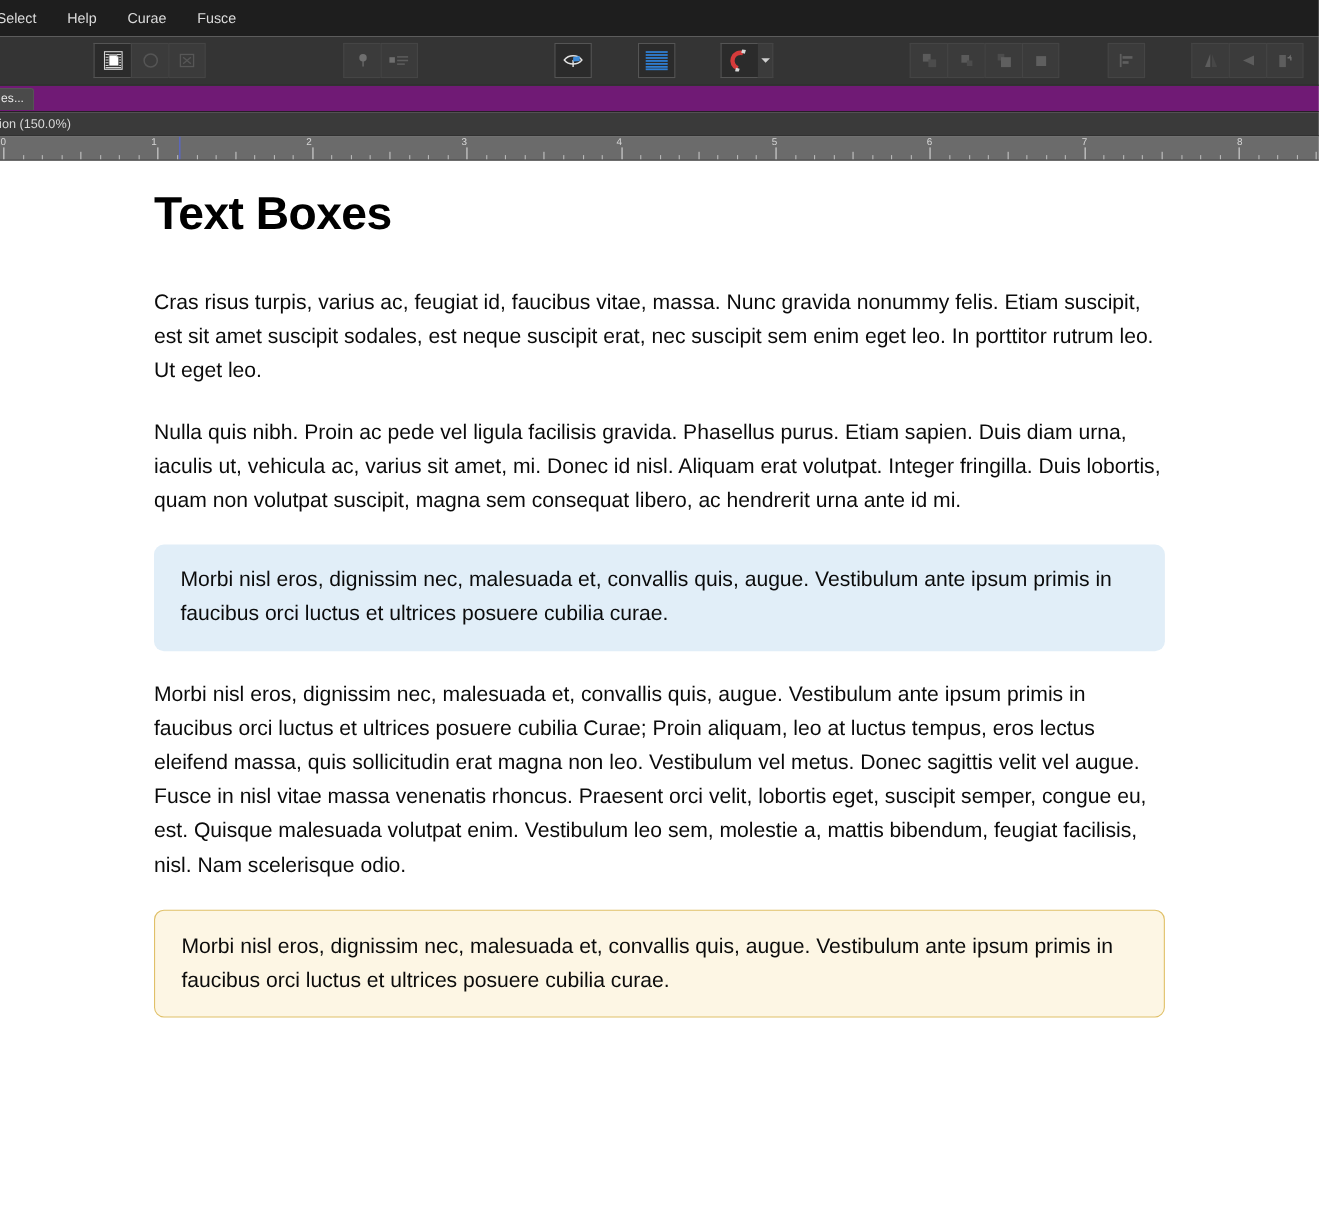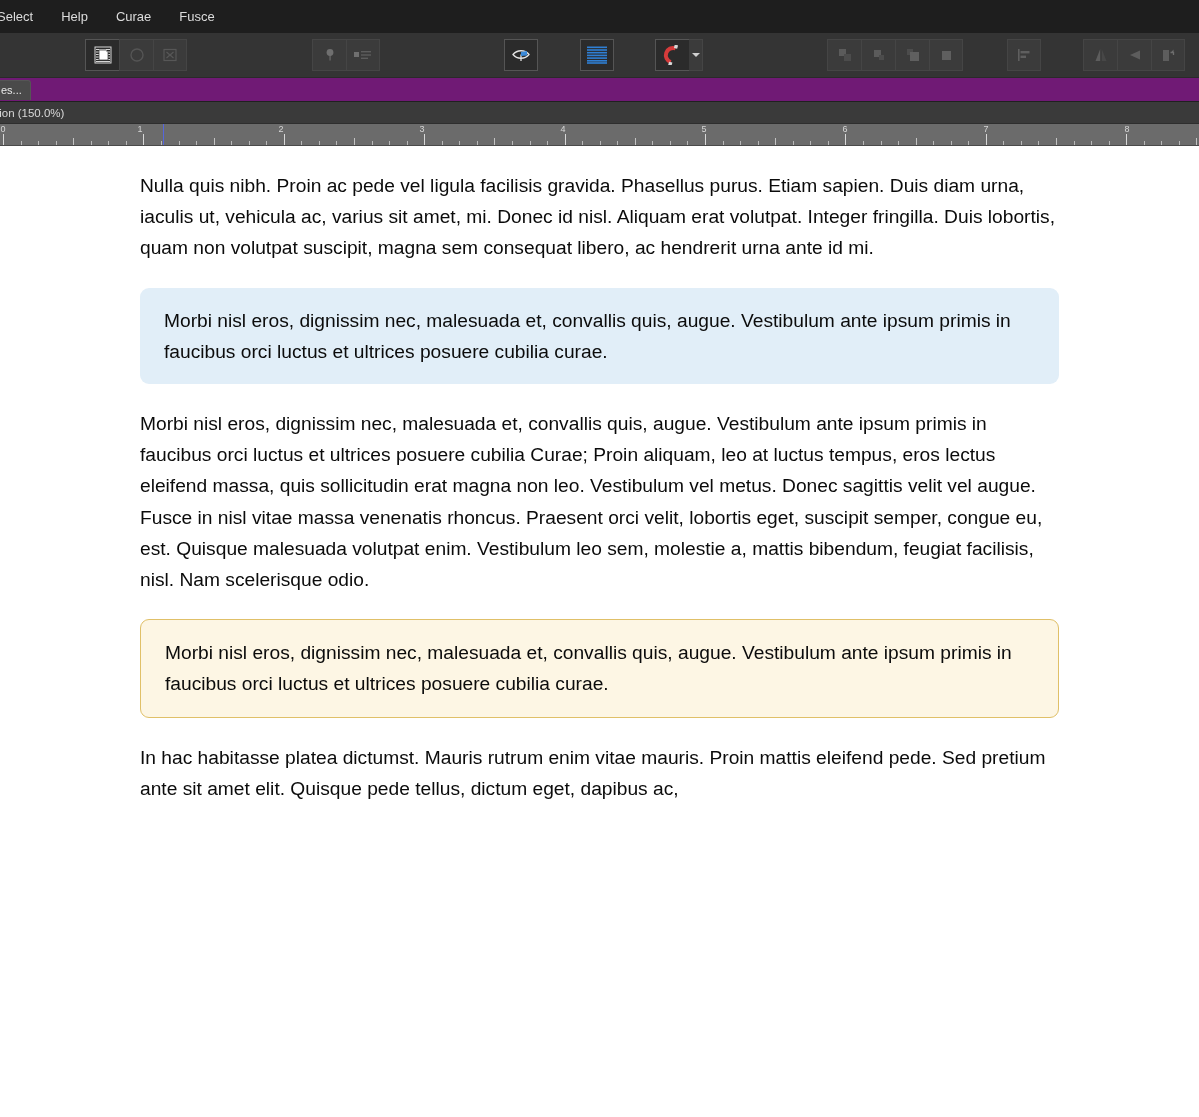--- a/index.html
+++ b/index.html
@@ -434,23 +434,24 @@
       <div class="num" style="left: 563px;">4</div>
       <div class="num" style="left: 704px;">5</div>
       <div class="num" style="left: 845px;">6</div>
       <div class="num" style="left: 986px;">7</div>
       <div class="num" style="left: 1127px;">8</div>
       <div class="guide" style="left: 163px;"></div>
     </div>
 
   <div class="canvas">
     <div class="page">
+      <h1 class="doc-title">Text Boxes</h1>
       <div id="blocks">
+          <p class="body">Cras risus turpis, varius ac, feugiat id, faucibus vitae, massa. Nunc gravida nonummy felis. Etiam suscipit, est sit amet suscipit sodales, est neque suscipit erat, nec suscipit sem enim eget leo. In porttitor rutrum leo. Ut eget leo.</p>
           <p class="body">Nulla quis nibh. Proin ac pede vel ligula facilisis gravida. Phasellus purus. Etiam sapien. Duis diam urna, iaculis ut, vehicula ac, varius sit amet, mi. Donec id nisl. Aliquam erat volutpat. Integer fringilla. Duis lobortis, quam non volutpat suscipit, magna sem consequat libero, ac hendrerit urna ante id mi.</p>
           <div class="callout info">Morbi nisl eros, dignissim nec, malesuada et, convallis quis, augue. Vestibulum ante ipsum primis in faucibus orci luctus et ultrices posuere cubilia curae.</div>
           <p class="body">Morbi nisl eros, dignissim nec, malesuada et, convallis quis, augue. Vestibulum ante ipsum primis in faucibus orci luctus et ultrices posuere cubilia Curae; Proin aliquam, leo at luctus tempus, eros lectus eleifend massa, quis sollicitudin erat magna non leo. Vestibulum vel metus. Donec sagittis velit vel augue. Fusce in nisl vitae massa venenatis rhoncus. Praesent orci velit, lobortis eget, suscipit semper, congue eu, est. Quisque malesuada volutpat enim. Vestibulum leo sem, molestie a, mattis bibendum, feugiat facilisis, nisl. Nam scelerisque odio.</p>
           <div class="callout warn">Morbi nisl eros, dignissim nec, malesuada et, convallis quis, augue. Vestibulum ante ipsum primis in faucibus orci luctus et ultrices posuere cubilia curae.</div>
-          <p class="body">In hac habitasse platea dictumst. Mauris rutrum enim vitae mauris. Proin mattis eleifend pede. Sed pretium ante sit amet elit. Quisque pede tellus, dictum eget, dapibus ac,</p>
         </div>
     </div>
   </div>
 
 </div>
 
 </body></html>

